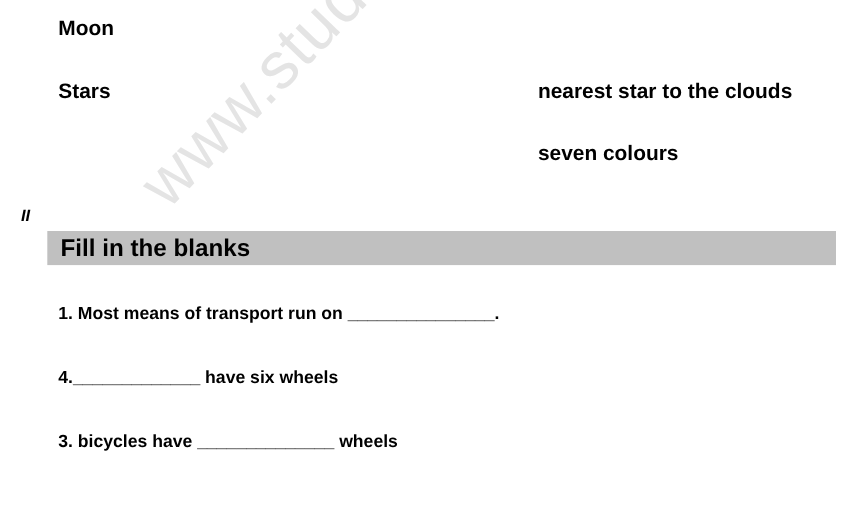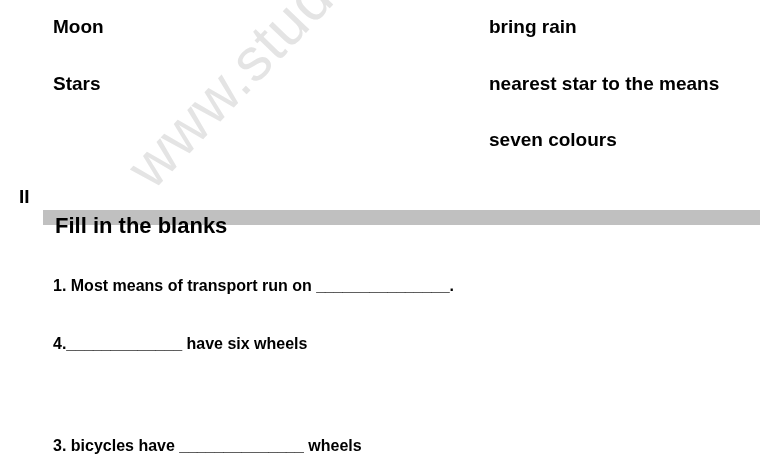--- a/index.html
+++ b/index.html
@@ -44,60 +44,60 @@
     line-height: 22px;
     white-space: nowrap;
   }
   .row-1 { top: 16px; }
   .row-2 { top: 73px; }
   .row-3 { top: 129px; }
   .numeral {
     position: absolute;
     left: 19px;
     top: 186px;
-    font-size: 19px;
+    font-size: 15px;
     line-height: 22px;
+    font-style: italic;
   }
   .heading-bar {
     position: absolute;
     left: 43px;
     top: 210px;
     width: 717px;
-    height: 15px;
+    height: 31px;
     background: #c0c0c0;
   }
   .heading-text {
     font-size: 22px;
     line-height: 31px;
     padding-left: 12px;
     white-space: nowrap;
   }
   .question {
     position: absolute;
     left: 53px;
     font-size: 16px;
     line-height: 24px;
     white-space: nowrap;
   }
   .q-1 { top: 274px; }
   .q-2 { top: 332px; }
-  .q-3 { top: 390px; margin-top: 44px; }
+  .q-3 { top: 390px; }
 </style>
 </head>
 <body>
 
 <div class="page">
 
   <div class="watermark">www.stud</div>
 
   <div class="match-left row-1">Moon</div>
   <div class="match-left row-2">Stars</div>
 
-  <div class="match-right row-1">bring rain</div>
-  <div class="match-right row-2">nearest star to the means</div>
+  <div class="match-right row-2">nearest star to the clouds</div>
   <div class="match-right row-3">seven colours</div>
 
   <div class="numeral">II</div>
 
   <div class="heading-bar">
     <div class="heading-text">Fill in the blanks</div>
   </div>
 
   <div class="question q-1">1. Most means of transport run on _______________.</div>
   <div class="question q-2">4._____________ have six wheels</div>

